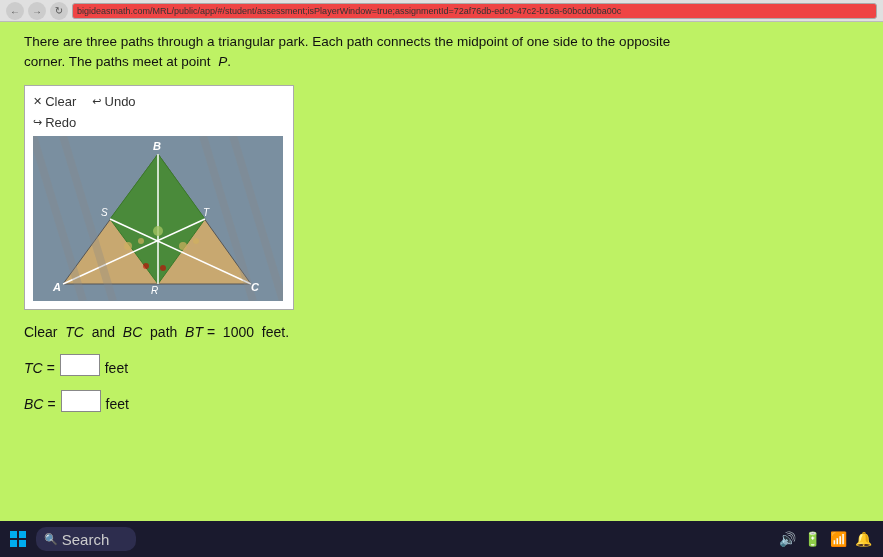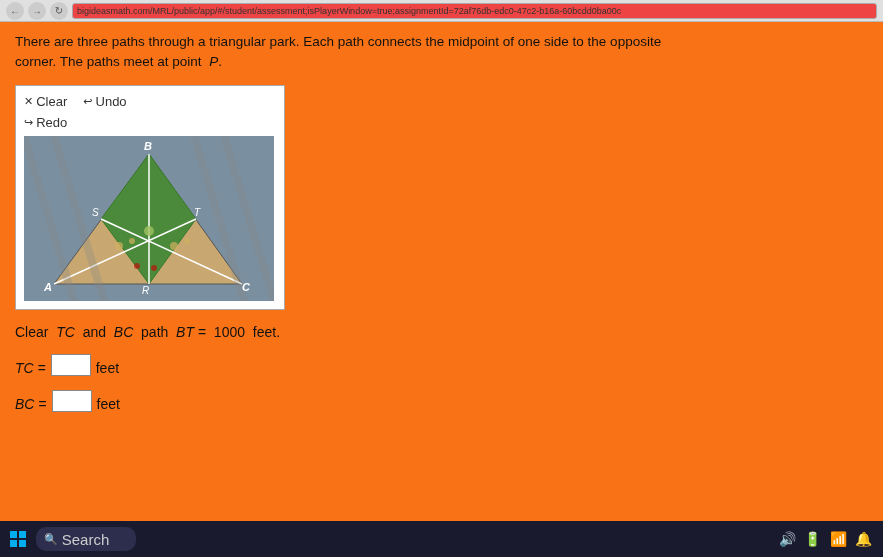--- a/index.html
+++ b/index.html
@@ -48,22 +48,22 @@
       display: flex;
       align-items: center;
       overflow: hidden;
       white-space: nowrap;
     }
 
     
     .main-content {
       width: 100%;
       height: calc(100% - 22px - 36px);
-      background: #f97316;
-      padding: 10px 15px;
+      background: #bef264;
+      padding: 10px 24px;
     }
 
     
     .problem-text {
       font-size: 13.5px;
       color: #111;
       line-height: 1.5;
       max-width: 680px;
       margin-bottom: 12px;
     }

